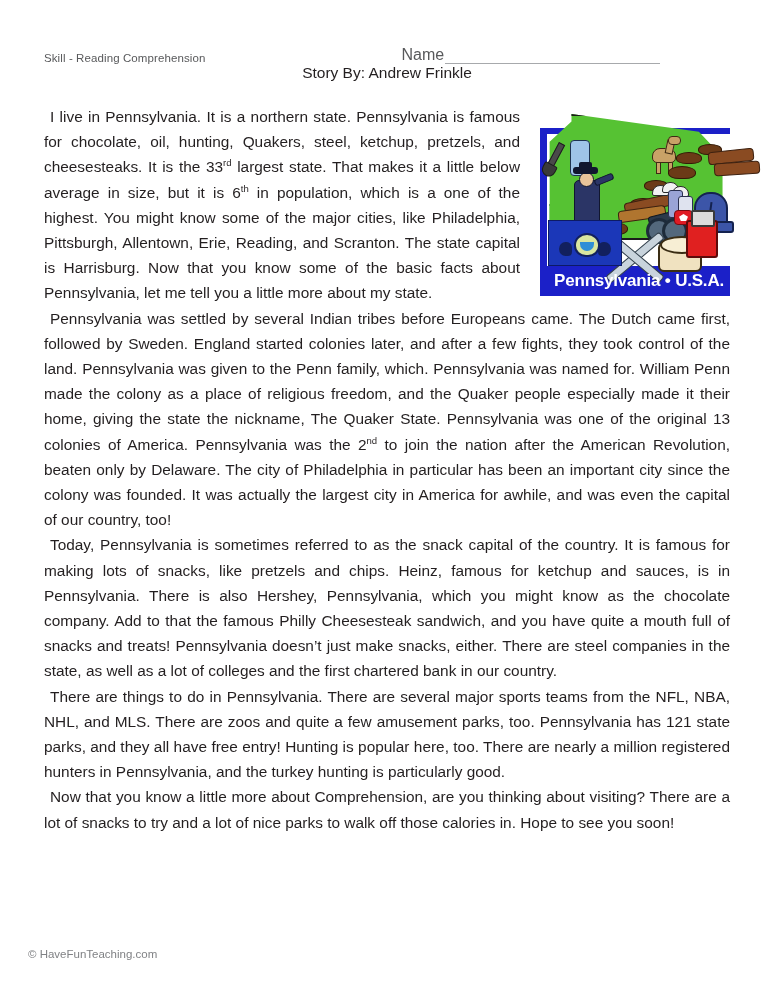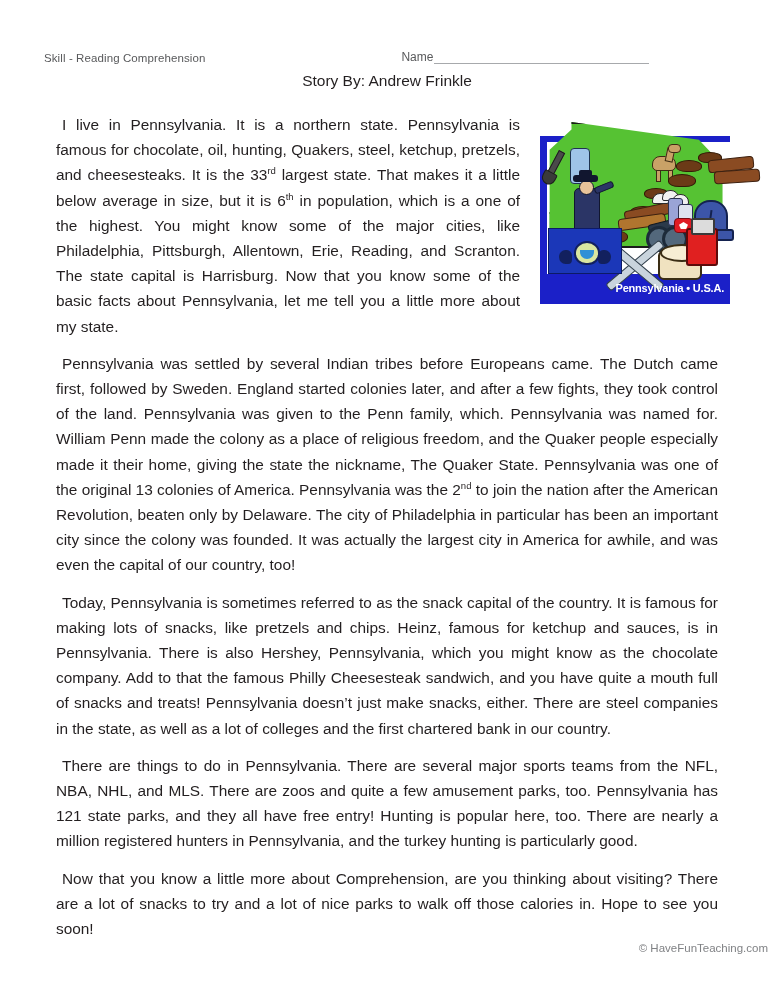--- a/index.html
+++ b/index.html
@@ -35,21 +35,21 @@
     letter-spacing: .1px;
     white-space: nowrap;
   }
   .name-block {
     margin-left: 196px;
     display: flex;
     align-items: flex-end;
     white-space: nowrap;
   }
   .name-label {
-    font-size: 12px;
+    font-size: 16px;
     color: #58595b;
   }
   .name-rule {
     display: inline-block;
     width: 215px;
     border-bottom: 1px solid #a7a9ac;
     height: 11px;
     margin-left: 1px;
   }
 
@@ -62,37 +62,36 @@
     display: inline-block;
     font-size: 27px;
     font-weight: bold;
     letter-spacing: -0.2px;
     color: #000000;
     border-bottom: 2px solid #000000;
     padding-bottom: 1px;
     line-height: 1.18;
   }
   .byline {
-    margin-top: 8px;
     font-size: 15.5px;
     color: #231f20;
     text-align: center;
   }
 
   
   .story {
     margin-top: 22px;
     font-size: 15.4px;
     line-height: 25.2px;
     text-align: justify;
     color: #231f20;
     hyphens: none;
   }
   .story p {
-    margin: 12px;
+    margin: 0;
     text-indent: 6px;
   }
   sup {
     font-size: 0.62em;
     vertical-align: super;
     line-height: 0;
   }
   .ital { }
 
   
@@ -125,21 +124,21 @@
   .ill-border-top {
     position: absolute;
     left: 6px; top: 20px;
     width: 190px; height: 6px;
     background: #1b20c8;
   }
   .banner-text {
     position: absolute;
     right: 6px;
     bottom: 7px;
-    font-size: 11px;
+    font-size: 17px;
     font-weight: bold;
     color: #ffffff;
     letter-spacing: -0.2px;
     white-space: nowrap;
     z-index: 7;
   }
   .state-flag {
     position: absolute;
     left: 14px;
     bottom: 34px;
@@ -481,22 +480,22 @@
     width: 20px; height: 13px;
     background: #dcdcdc;
     border: 2px solid #3a3a3a;
     border-radius: 2px;
   }
 
   
   .footer {
     position: absolute;
     left: 0; right: 0;
-    bottom: 40px;
-    text-align: right;
+    bottom: 34px;
+    text-align: left;
     font-size: 11.5px;
     color: #808285;
     margin-left: 28px;
   }
 </style>
 </head>
 <body>
 
 <div class="page">
 

